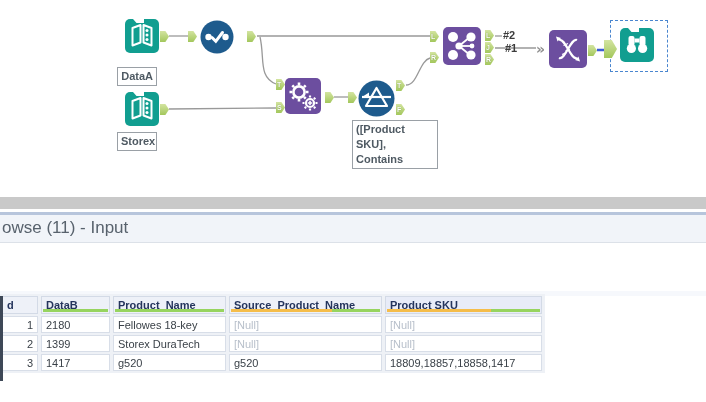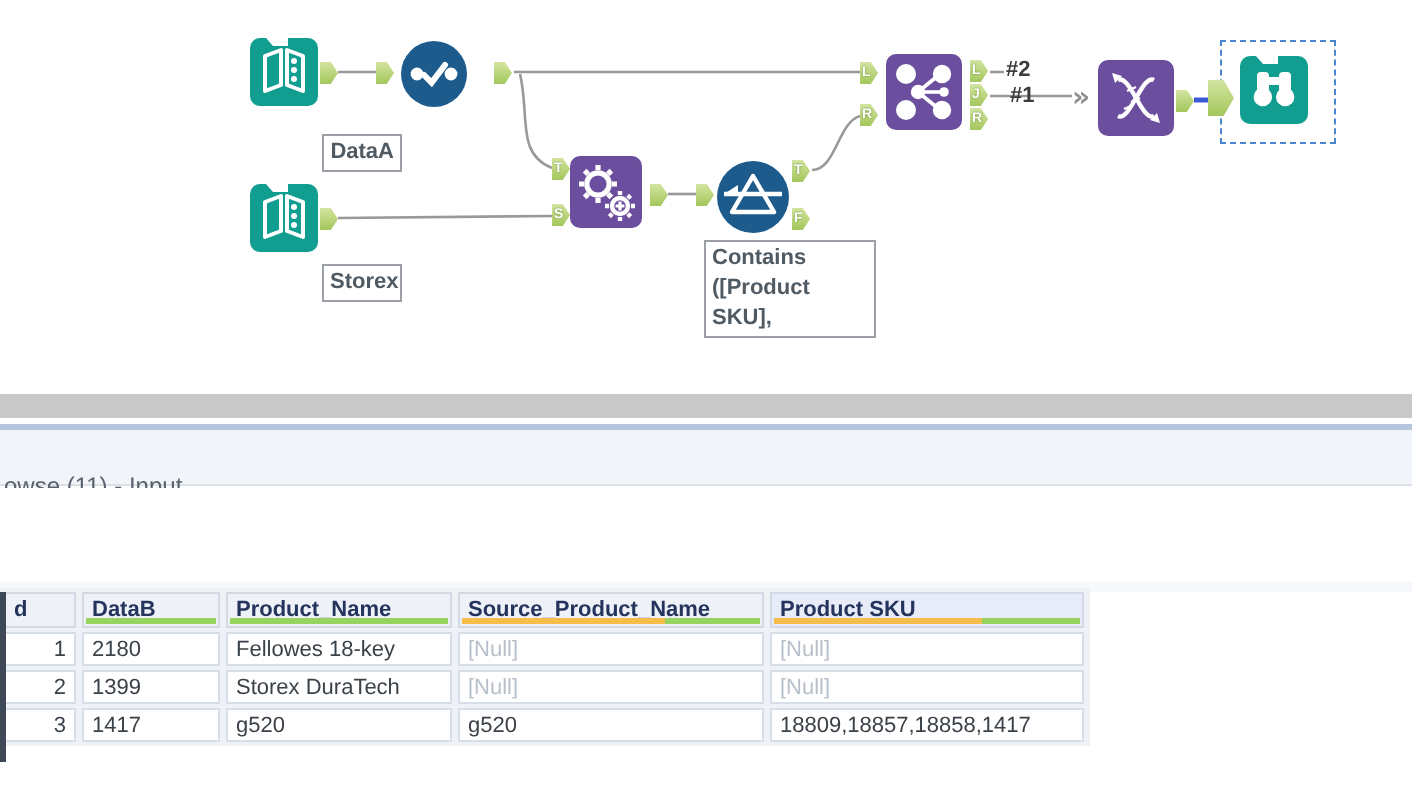--- a/index.html
+++ b/index.html
@@ -10,31 +10,31 @@
   .wires{position:absolute;left:0;top:0;}
   .tool{position:absolute;}
   .anchor{position:absolute;width:9px;height:11px;z-index:4;
           background:linear-gradient(180deg,#d3e4a0,#a3c75c);
           clip-path:polygon(0 0,60% 0,100% 50%,60% 100%,0 100%);
           font:bold 7px/11px "Liberation Sans",sans-serif;color:#fff;
           text-shadow:0 0 1px #60802c;padding-left:1px;box-sizing:border-box;}
   .anchor.big{width:13px;height:18px;font-size:8px;line-height:18px;}
   .ann{position:absolute;background:#fff;border:1px solid #9aa0a6;color:#4f5a63;
        font:bold 11px/15px "Liberation Sans",sans-serif;padding:1px 3px;box-sizing:border-box;}
-  .ann.center{text-align:right;margin-left:44px;}
+  .ann.center{text-align:right;}
   .conn-label{position:absolute;font:bold 11px "Liberation Sans",sans-serif;color:#3c3c3c;z-index:3;}
   .wireless{position:absolute;font:bold 14px/14px "DejaVu Sans",sans-serif;color:#8f8f8f;z-index:3;}
   .sel-box{position:absolute;left:610px;top:20px;width:58px;height:52px;
            border:1.5px dashed #4a86cf;box-sizing:border-box;}
   
   .splitter{position:absolute;left:0;top:197px;width:706px;height:12px;background:#c9c9c9;}
   .blueline{position:absolute;left:0;top:212px;width:706px;height:3px;background:#b7c5dc;}
   .phead{position:absolute;left:0;top:215px;width:706px;height:28px;background:#f1f4f9;
          border-bottom:1px solid #dce1e8;box-sizing:border-box;}
-  .phead .title{position:absolute;left:2px;top:21px;font-size:12px;color:#58626d;}
+  .phead .title{position:absolute;left:2px;top:3px;font-size:17px;color:#58626d;}
   .toolbar{position:absolute;left:0;top:244px;width:706px;height:47px;background:#fff;}
   .tstrip{position:absolute;left:0;top:291px;width:706px;height:5px;background:#f6f8fc;}
   .darkedge{position:absolute;left:0;top:296px;width:3px;height:85px;background:#3e4857;z-index:6;}
   table.grid{position:absolute;left:-1px;top:294px;border-collapse:separate;
              border-spacing:3px 2px;background:#eef1f6;}
   table.grid th{position:relative;height:18px;background:#eef1f8;border:1px solid #d3dae6;
                 font:bold 11px "Liberation Sans",sans-serif;color:#24345c;text-align:left;
                 padding:0 0 0 4px;box-sizing:border-box;}
   table.grid th.sku{background:#e8ecf8;}
   table.grid td{height:17px;background:#fff;border:1px solid #d8dee8;
@@ -130,22 +130,22 @@
       <svg width="37" height="37" viewBox="0 0 37 37">
         <circle cx="18.5" cy="18.5" r="18" fill="#1E5B8D"></circle>
         <path d="M18.5 8 L29 26 H8 Z" fill="none" stroke="#fff" stroke-width="2.2" stroke-linejoin="round"></path>
         <path d="M4 17 H33" stroke="#fff" stroke-width="2.2"></path>
         <path d="M4 17 L11 12.5 V17 Z" fill="#fff"></path>
       </svg>
     </div>
     <div class="anchor" style="left:396px;top:80px">T</div>
     <div class="anchor" style="left:396px;top:104px">F</div>
     <div class="ann" style="left:352px;top:120px;width:86px">
+      <span style="display:block">([Product SKU],</span>
       <span style="display:block">Contains</span>
-      <span style="display:block">([Product SKU],</span>
     </div>
 
     <div class="anchor" style="left:430px;top:31px">L</div>
     <div class="anchor" style="left:430px;top:52px">R</div>
     <div class="tool" style="left:443px;top:27px">
       <svg width="38" height="38" viewBox="0 0 38 38">
         <rect width="38" height="38" rx="5" fill="#6C4E9F"></rect>
         <g stroke="#fff" stroke-width="1.8">
           <path d="M16 19 L27 10"></path>
             <path d="M16 19 L27 28"></path>

